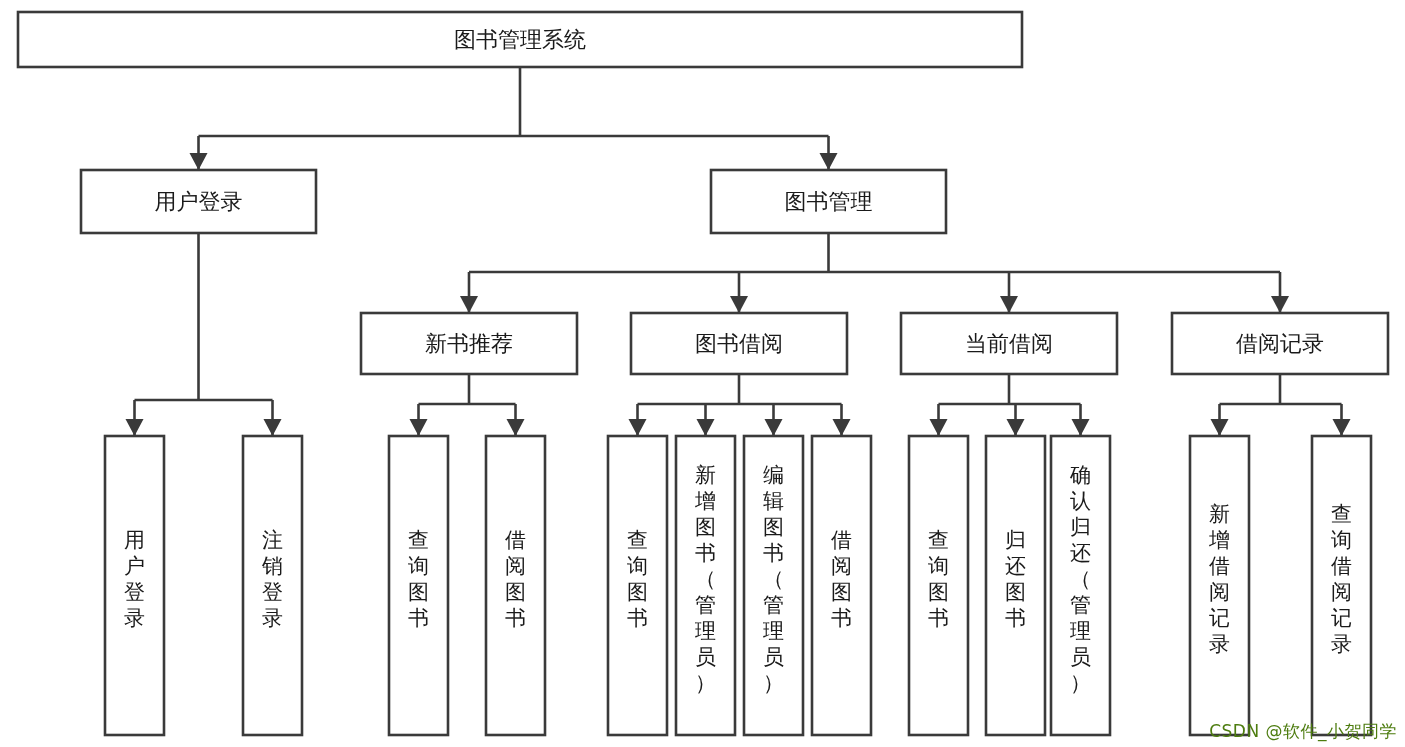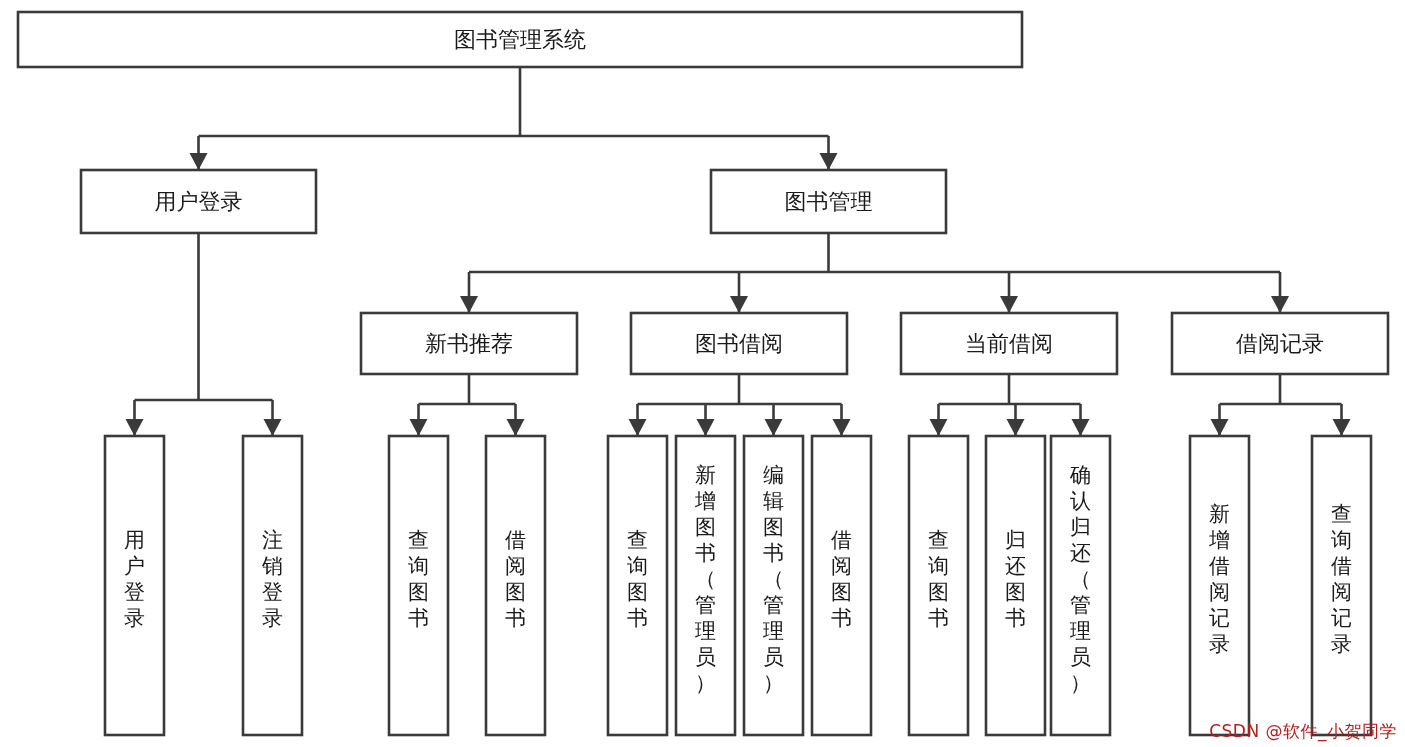--- a/index.html
+++ b/index.html
@@ -48,21 +48,21 @@
   .arrow-head {
     fill: #3a3a3a;
     stroke: none;
   }
   .watermark-text {
     position: absolute;
     right: 8px;
     bottom: 4px;
     font-family: "DejaVu Sans", "Liberation Sans", sans-serif;
     font-size: 17px;
-    color: #b91c1c;
+    color: #4d7c0f;
     letter-spacing: 0.5px;
     white-space: nowrap;
     pointer-events: none;
   }
 </style>
 </head>
 <body>
 
 <div id="diagram-root">
 

